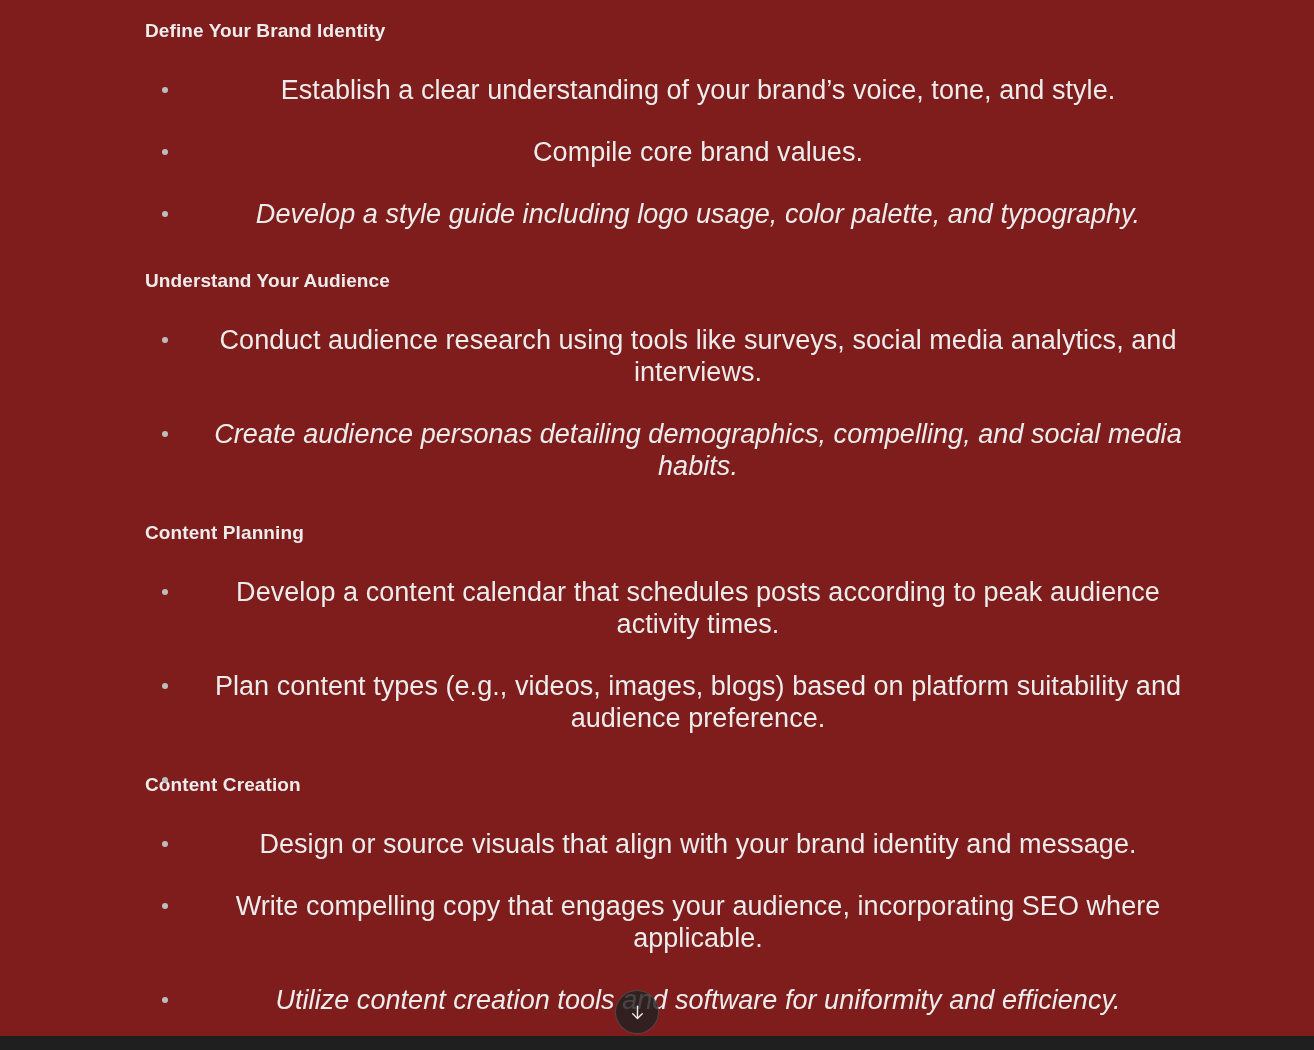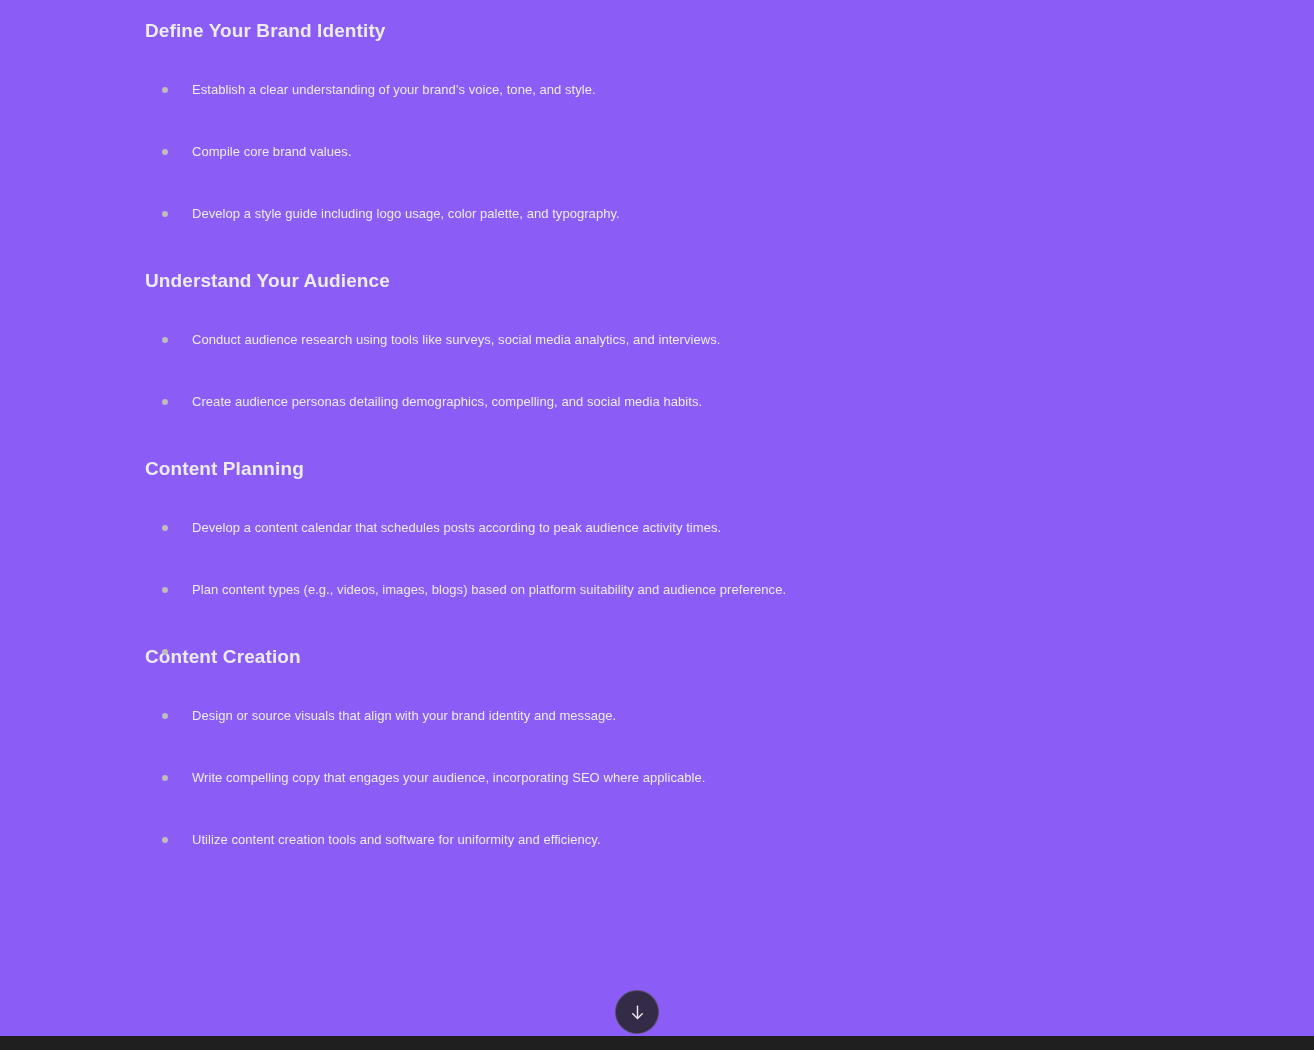--- a/index.html
+++ b/index.html
@@ -14,21 +14,21 @@
   }
   body {
     font-family: "Liberation Sans", sans-serif;
     -webkit-font-smoothing: antialiased;
   }
 
   .conversation-surface {
     position: relative;
     width: 1314px;
     height: 1050px;
-    background: #8b5cf6;
+    background: #7f1d1d;
     overflow: hidden;
   }
 
   .message-body {
     position: absolute;
     left: 0;
     top: 0;
     width: 1314px;
     padding: 18px 110px 0 145px;
   }
@@ -52,27 +52,28 @@
   .bullet-list {
     list-style: none;
     margin: 0 0 38px 0;
     padding: 0;
   }
 
   .bullet-item {
     position: relative;
     padding-left: 47px;
     margin: 0 0 30px 0;
-    font-size: 13px;
+    font-size: 27px;
     line-height: 32px;
     color: #ececec;
     letter-spacing: 0.05px;
-  }
-
-  .bullet-item:last-child { margin-bottom: 0; }
+    text-align: center;
+  }
+
+  .bullet-item:last-child { margin-bottom: 0; font-style: italic; }
 
   .bullet-marker {
     position: absolute;
     left: 17px;
     top: 13px;
     width: 6px;
     height: 6px;
     border-radius: 50%;
     background: #bdbdbd;
   }

